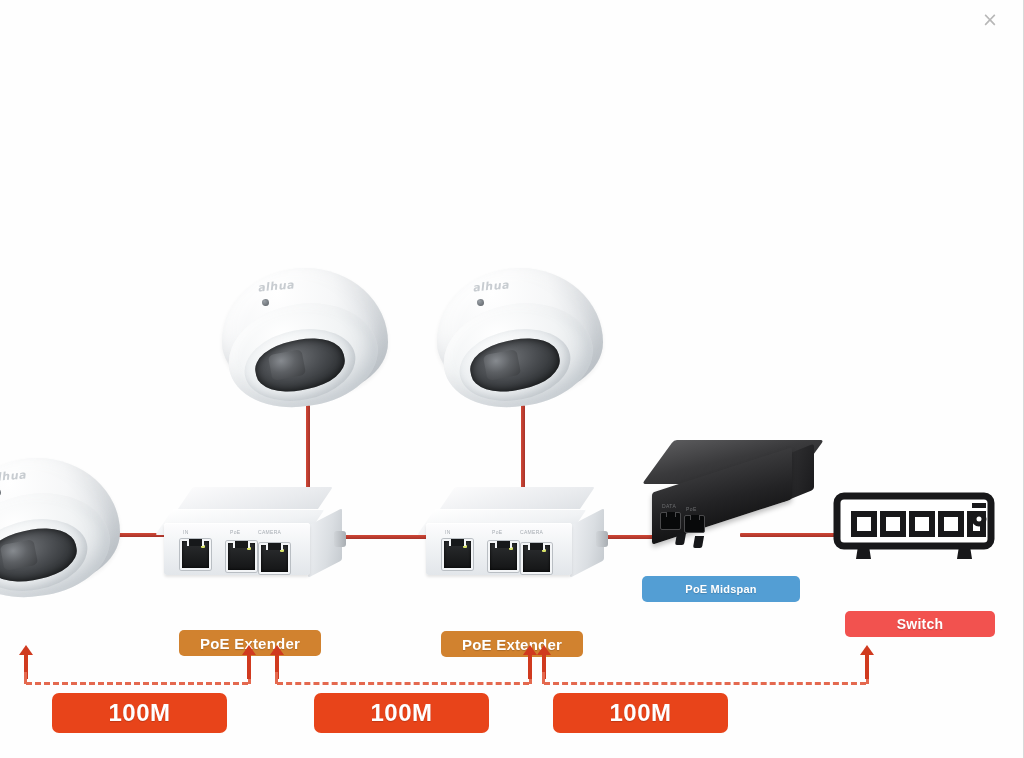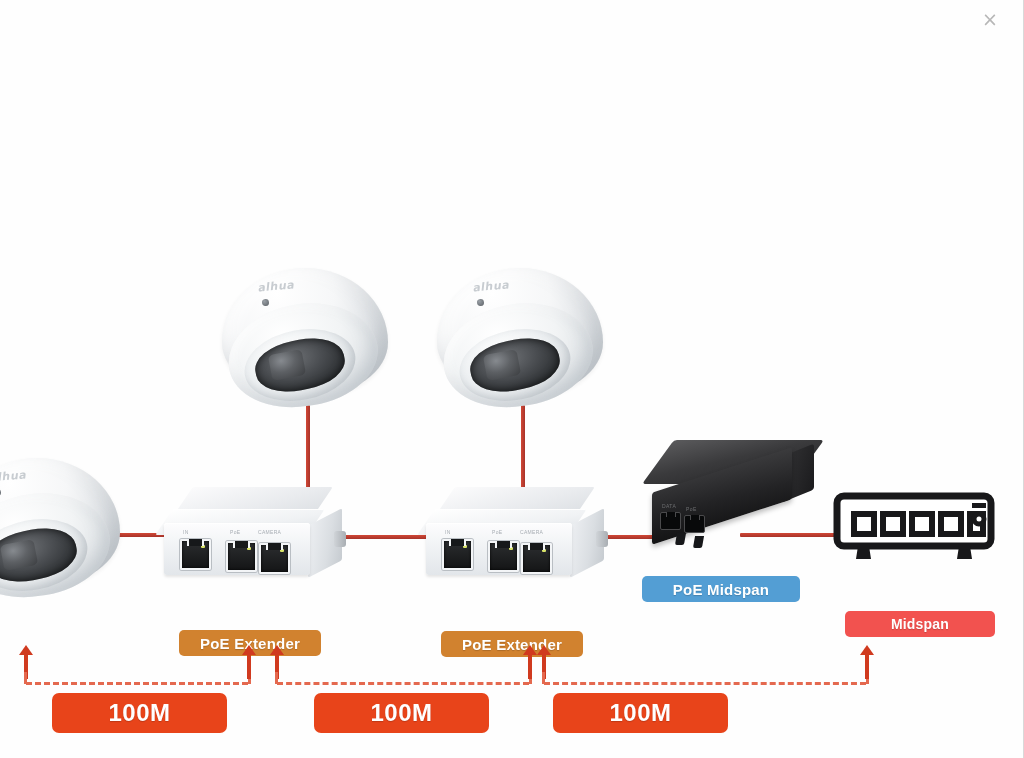--- a/index.html
+++ b/index.html
@@ -281,21 +281,21 @@
     justify-content: center;
     color: #ffffff;
     font-weight: bold;
     border-radius: 5px;
     letter-spacing: .2px;
     text-shadow: 0 1px 1px rgba(0,0,0,.18);
     font-family: "Liberation Sans", sans-serif;
     white-space: nowrap;
   }
   .badge-ext   { background: #d1822f; font-size: 15px; margin-top: 20px; }
-  .badge-mid   { background: #539ed4; font-size: 15px; }
+  .badge-mid   { background: #539ed4; font-size: 11px; }
   .badge-sw    { background: #f2524f; font-size: 14px; }
   .badge-dist  {
     background: #e8441a;
     font-size: 24px;
     border-radius: 7px;
     letter-spacing: .5px;
   }
 
   
   .span-line {
@@ -440,21 +440,21 @@
       <path d="M127 54 L125 67 L140 67 L138 54 Z" fill="#18181a"></path>
     </svg>
   </div>
 
   <div class="badge badge-ext" style="left:179px; top:610px; width:142px; height:26px;">PoE Extender</div>
 
   <div class="badge badge-ext" style="left:441px; top:611px; width:142px; height:26px;">PoE Extender</div>
 
   <div class="badge badge-mid" style="left:642px; top:576px; width:158px; height:26px;">PoE Midspan</div>
 
-  <div class="badge badge-sw" style="left:845px; top:611px; width:150px; height:26px;">Midspan</div>
+  <div class="badge badge-sw" style="left:845px; top:611px; width:150px; height:26px;">Switch</div>
 
   <div class="arrow-stem" style="left:24px; top:655px; height:24px;"></div>
   <div class="arrow-head" style="left:19px; top:645px;"></div>
   <div class="span-tick" style="left:24px; top:672px; height:12px;"></div>
   <div class="span-line" style="left:26px; top:682px; width:222px;"></div>
   <div class="span-tick" style="left:248px; top:672px; height:12px;"></div>
   <div class="arrow-stem" style="left:247px; top:655px; height:24px;"></div>
   <div class="arrow-head" style="left:242px; top:645px;"></div>
 
   <div class="badge badge-dist" style="left:52px; top:693px; width:175px; height:40px;">100M</div>

